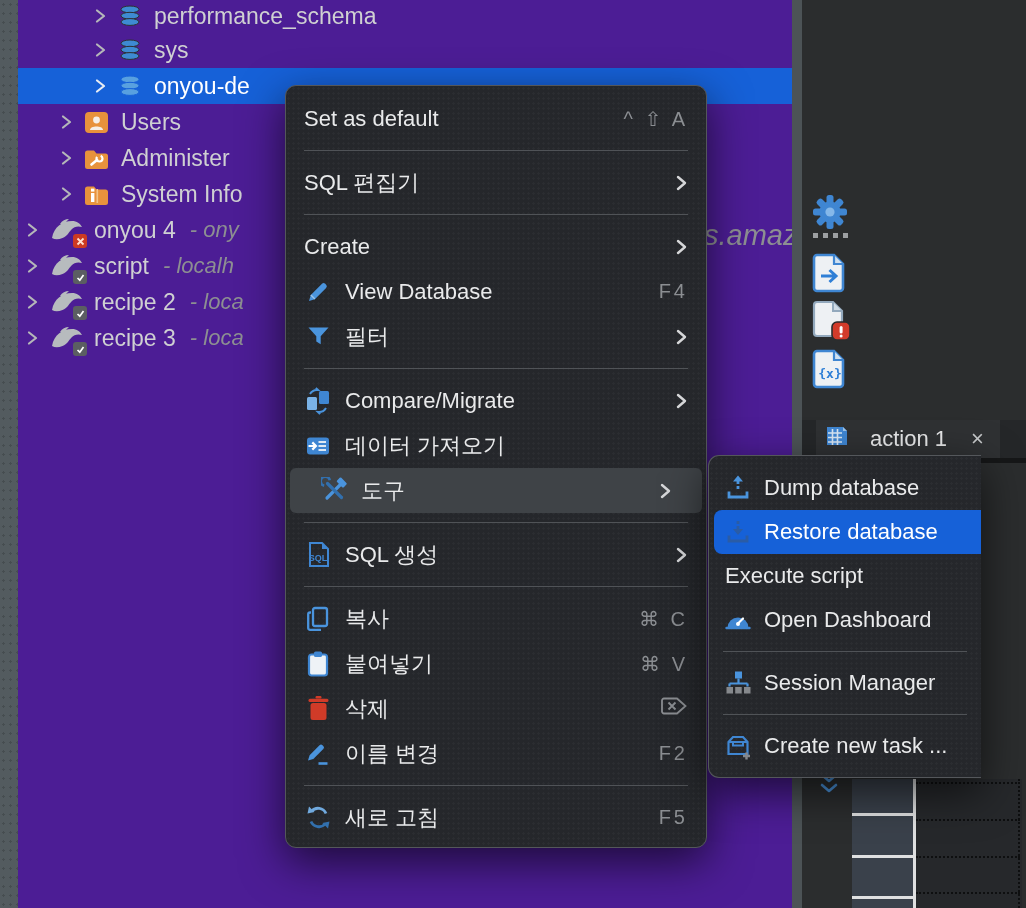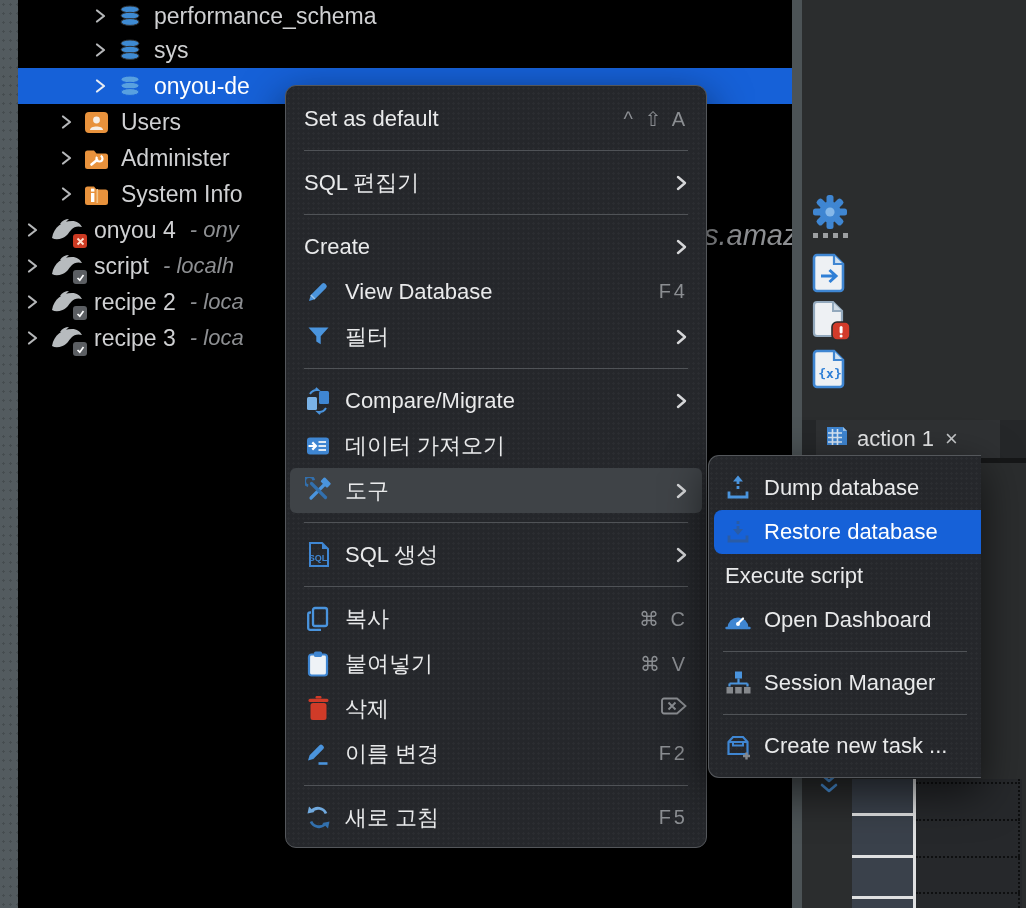--- a/index.html
+++ b/index.html
@@ -1,19 +1,19 @@
 <!DOCTYPE html>
 <html><head>
 <meta charset="utf-8">
 <style>
   html,body{margin:0;padding:0;background:#202122;}
   *{box-sizing:border-box;}
   #screen{
     position:relative;width:1026px;height:908px;overflow:hidden;
-    background:#000000;
+    background:#4c1d95;
     font-family:"Liberation Sans","DejaVu Sans",sans-serif;
     -webkit-font-smoothing:antialiased;
   }
   
   .left-rail{position:absolute;left:0;top:0;width:18px;height:908px;background:#535b5f;
     background-image:radial-gradient(circle,#464d50 1px,transparent 1.2px);background-size:7px 9px;z-index:2;}
   
   .tree{position:absolute;left:0;top:0;width:792px;height:908px;z-index:3;}
   .trow{position:absolute;left:18px;width:774px;height:36px;display:flex;align-items:center;
     font-size:23px;color:#cfd0d2;white-space:nowrap;cursor:default;}
@@ -31,21 +31,21 @@
   .sash{position:absolute;left:792px;top:0;width:10px;height:908px;background:#4c5356;z-index:5;}
   
   .rpanel{position:absolute;left:802px;top:0;width:224px;height:908px;background:#2b2d2e;z-index:4;}
   .ricon{position:absolute;left:8px;}
   .dots{position:absolute;left:11px;top:233px;display:flex;gap:5px;}
   .dots span{width:5px;height:5px;background:#9da0a2;display:inline-block;}
   
   .tabstrip{position:absolute;left:0;top:420px;width:224px;height:40px;background:#252729;}
   .tabstrip .darkband{position:absolute;left:0;top:38px;width:224px;height:5px;background:#161718;}
   .tab{position:absolute;left:14px;top:0;width:184px;height:38px;background:#2f3133;
-    display:flex;align-items:center;gap:7px;padding:0 8px;font-size:22px;color:#e6e7e8;}
+    display:flex;align-items:center;gap:20px;padding:0 8px;font-size:22px;color:#e6e7e8;}
   .tab .x{color:#c6c8ca;font-size:22px;margin-left:4px;cursor:pointer;}
   
   .gridchev{position:absolute;left:14px;top:772px;}
   .gcol1{position:absolute;left:50px;top:779px;width:61px;height:129px;background:#3a414b;}
   .gvline{position:absolute;left:111px;top:779px;width:3px;height:129px;background:#dfe0e1;}
   .ghline{position:absolute;left:50px;width:61px;height:3px;background:#dfe0e1;}
   .gcol2{position:absolute;left:114px;top:779px;width:106px;height:129px;background:#26282b;}
   .gdash{position:absolute;left:114px;width:104px;border-top:2px dotted #0e0f10;}
   .gdashv{position:absolute;left:216px;top:779px;height:129px;border-left:2px dotted #0e0f10;}
   
@@ -54,21 +54,21 @@
     background-image:radial-gradient(circle,rgba(255,255,255,.028) 1px,transparent 1.2px);background-size:5px 5px;
     padding:10px 0;color:#e9eaeb;font-size:22px;
   }
   .menu-main{left:285px;top:85px;width:422px;height:763px;border-radius:11px;z-index:30;}
   .menu-sub{left:708px;top:455px;width:273px;height:323px;border-radius:11px 0 0 11px;border-right:none;z-index:40;}
   .mi{display:flex;align-items:center;height:45px;padding:0 18px;gap:13px;cursor:default;white-space:nowrap;justify-content:center;}
   .mi .micon{width:28px;flex:0 0 auto;display:flex;align-items:center;justify-content:center;}
   .mi .lbl{flex:1;overflow:hidden;}
   .mi .sc{color:#8b8e92;font-size:20px;letter-spacing:3px;flex:0 0 auto;}
   .mi .arr{flex:0 0 auto;display:flex;align-items:center;}
-  .mi.hl-gray{background:#3f4347;border-radius:6px;margin:0 4px;padding:0 14px;}
+  .mi.hl-gray{background:#3f4347;border-radius:6px;margin:0 4px;padding:0 30px;}
   .sep{height:1px;background:#505357;margin:9px 18px;}
   .smi{display:flex;align-items:center;height:44px;padding:0 14px;gap:11px;cursor:default;white-space:nowrap;}
   .smi .micon{width:30px;flex:0 0 auto;display:flex;align-items:center;justify-content:center;}
   .smi.hl-blue{background:#1661d8;border-radius:8px 0 0 8px;margin-left:5px;padding-left:9px;color:#ffffff;}
   .smi.noicon{padding-left:16px;}
   .ssep{height:1px;background:#505357;margin:9px 14px;}
 </style>
 </head>
 <body>
 

